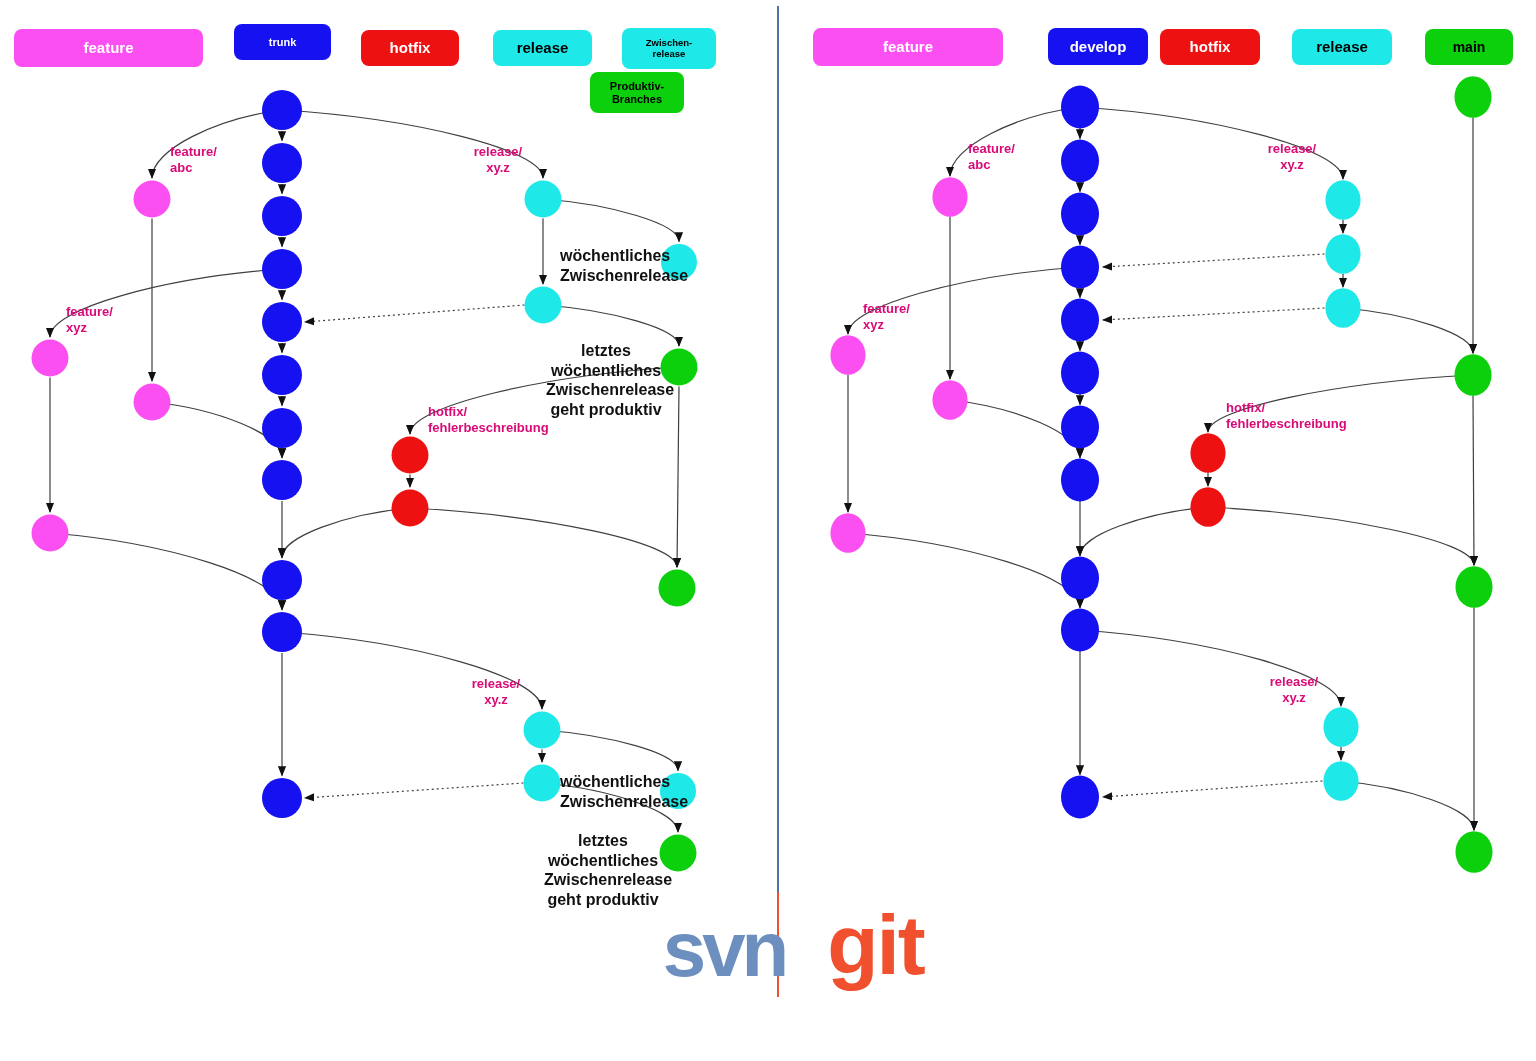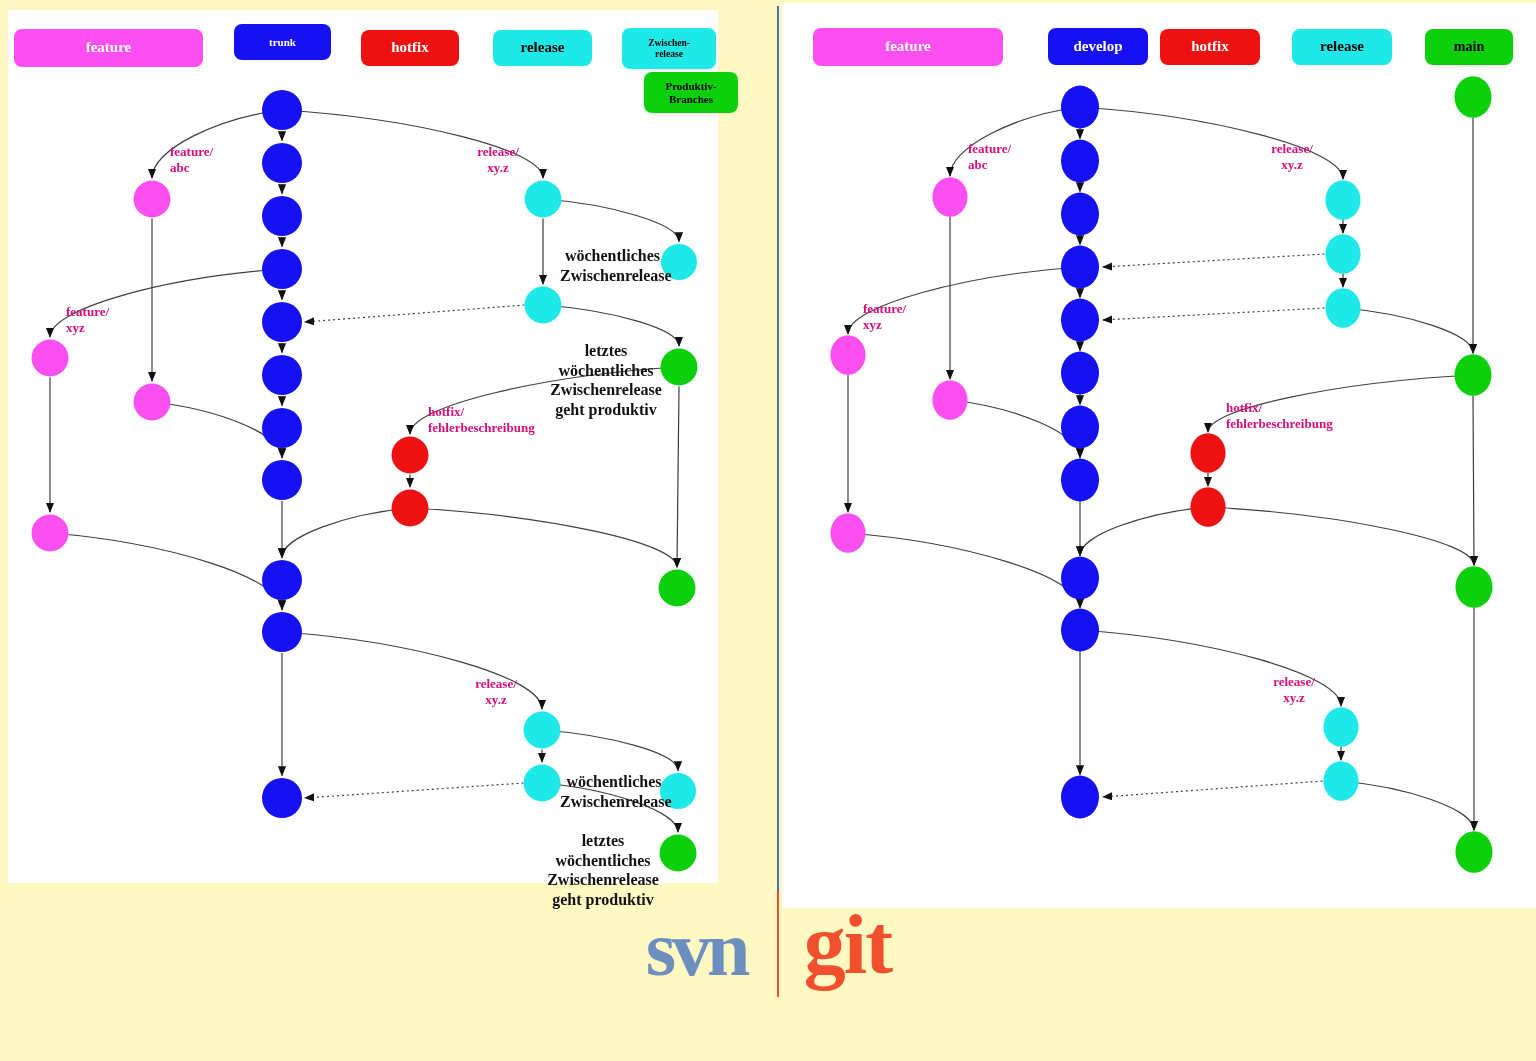--- a/index.html
+++ b/index.html
@@ -1,29 +1,29 @@
 <!DOCTYPE html>
 <html><head>
 <meta charset="utf-8">
 <style>
   html,body{margin:0;padding:0;background:#000;}
-  #stage{position:relative;width:1536px;height:1061px;background:#fef9c3;overflow:hidden;
-         font-family:Liberation Serif, serif;}
+  #stage{position:relative;width:1536px;height:1061px;background:#ffffff;overflow:hidden;
+         font-family:Liberation Sans, sans-serif;}
   .panel{position:absolute;background:#fff;}
   #panel-svn{left:8px;top:10px;width:710px;height:873px;}
   #panel-git{left:782px;top:3px;width:754px;height:905px;}
   #div-blue{position:absolute;left:777px;top:6px;width:2px;height:886px;background:#4d71a8;}
   #div-red{position:absolute;left:777px;top:892px;width:2px;height:105px;background:#f1502f;}
   #graph{position:absolute;left:0;top:0;pointer-events:none;}
   .legend-btn{position:absolute;border-radius:8px;display:flex;align-items:center;justify-content:center;
       font-weight:bold;text-align:center;white-space:pre-line;line-height:1.15;box-sizing:border-box;}
   .lbl{position:absolute;white-space:pre-line;line-height:1.22;}
   .lbl-branch{font-weight:bold;font-size:13px;}
   .lbl-note{font-weight:bold;font-size:16px;}
-  .logo{position:absolute;font-weight:bold;}
+  .logo{position:absolute;font-weight:bold;margin-left:28px;}
   #logo-svn{left:630px;top:903px;width:132px;height:95px;font-size:78px;line-height:92px;
       color:#6d8fc0;letter-spacing:-4px;text-align:center;}
   #logo-git{left:790px;top:895px;width:115px;height:105px;font-size:84px;line-height:100px;
       color:#f1502f;letter-spacing:-2px;text-align:center;}
 </style>
 </head>
 <body>
 
 <div id="stage">
   <div id="panel-svn" class="panel"></div>
@@ -153,21 +153,21 @@
       <ellipse cx="1341" cy="727" rx="17.575" ry="19.795" fill="#1fe8e8"></ellipse>
       <ellipse cx="1341" cy="781" rx="17.575" ry="19.795" fill="#1fe8e8"></ellipse>
     </svg>
   <div id="overlay">
       <div class="legend-btn" style="left: 14px; top: 29px; width: 189px; height: 38px; background: rgb(252, 79, 242); color: rgb(255, 255, 255); font-size: 15px;">feature</div>
       <div class="legend-btn" style="left: 234px; top: 24px; width: 97px; height: 36px; background: rgb(22, 17, 240); color: rgb(255, 255, 255); font-size: 11px;">trunk</div>
       <div class="legend-btn" style="left: 361px; top: 30px; width: 98px; height: 36px; background: rgb(238, 17, 17); color: rgb(255, 255, 255); font-size: 15px;">hotfix</div>
       <div class="legend-btn" style="left: 493px; top: 30px; width: 99px; height: 36px; background: rgb(31, 232, 232); color: rgb(0, 0, 0); font-size: 15px;">release</div>
       <div class="legend-btn" style="left: 622px; top: 28px; width: 94px; height: 41px; background: rgb(31, 232, 232); color: rgb(0, 0, 0); font-size: 9.5px;">Zwischen-
 release</div>
-      <div class="legend-btn" style="left: 644px; top: 72px; width: 94px; height: 41px; background: rgb(13, 208, 13); color: rgb(0, 0, 0); font-size: 11px;">Produktiv-
+      <div class="legend-btn" style="left: 590px; top: 72px; width: 94px; height: 41px; background: rgb(13, 208, 13); color: rgb(0, 0, 0); font-size: 11px;">Produktiv-
 Branches</div>
       <div class="lbl lbl-branch" style="left: 170px; top: 144px; width: 70px; text-align: left; color: rgb(216, 11, 119);">feature/
 abc</div>
       <div class="lbl lbl-branch" style="left: 462px; top: 144px; width: 72px; text-align: center; color: rgb(216, 11, 119);">release/
 xy.z</div>
       <div class="lbl lbl-note" style="left: 560px; top: 246px; width: 105px; text-align: center; color: rgb(17, 17, 17);">wöchentliches
 Zwischenrelease</div>
       <div class="lbl lbl-note" style="left: 546px; top: 341px; width: 120px; text-align: center; color: rgb(17, 17, 17);">letztes wöchentliches
 Zwischenrelease
 geht produktiv</div>

